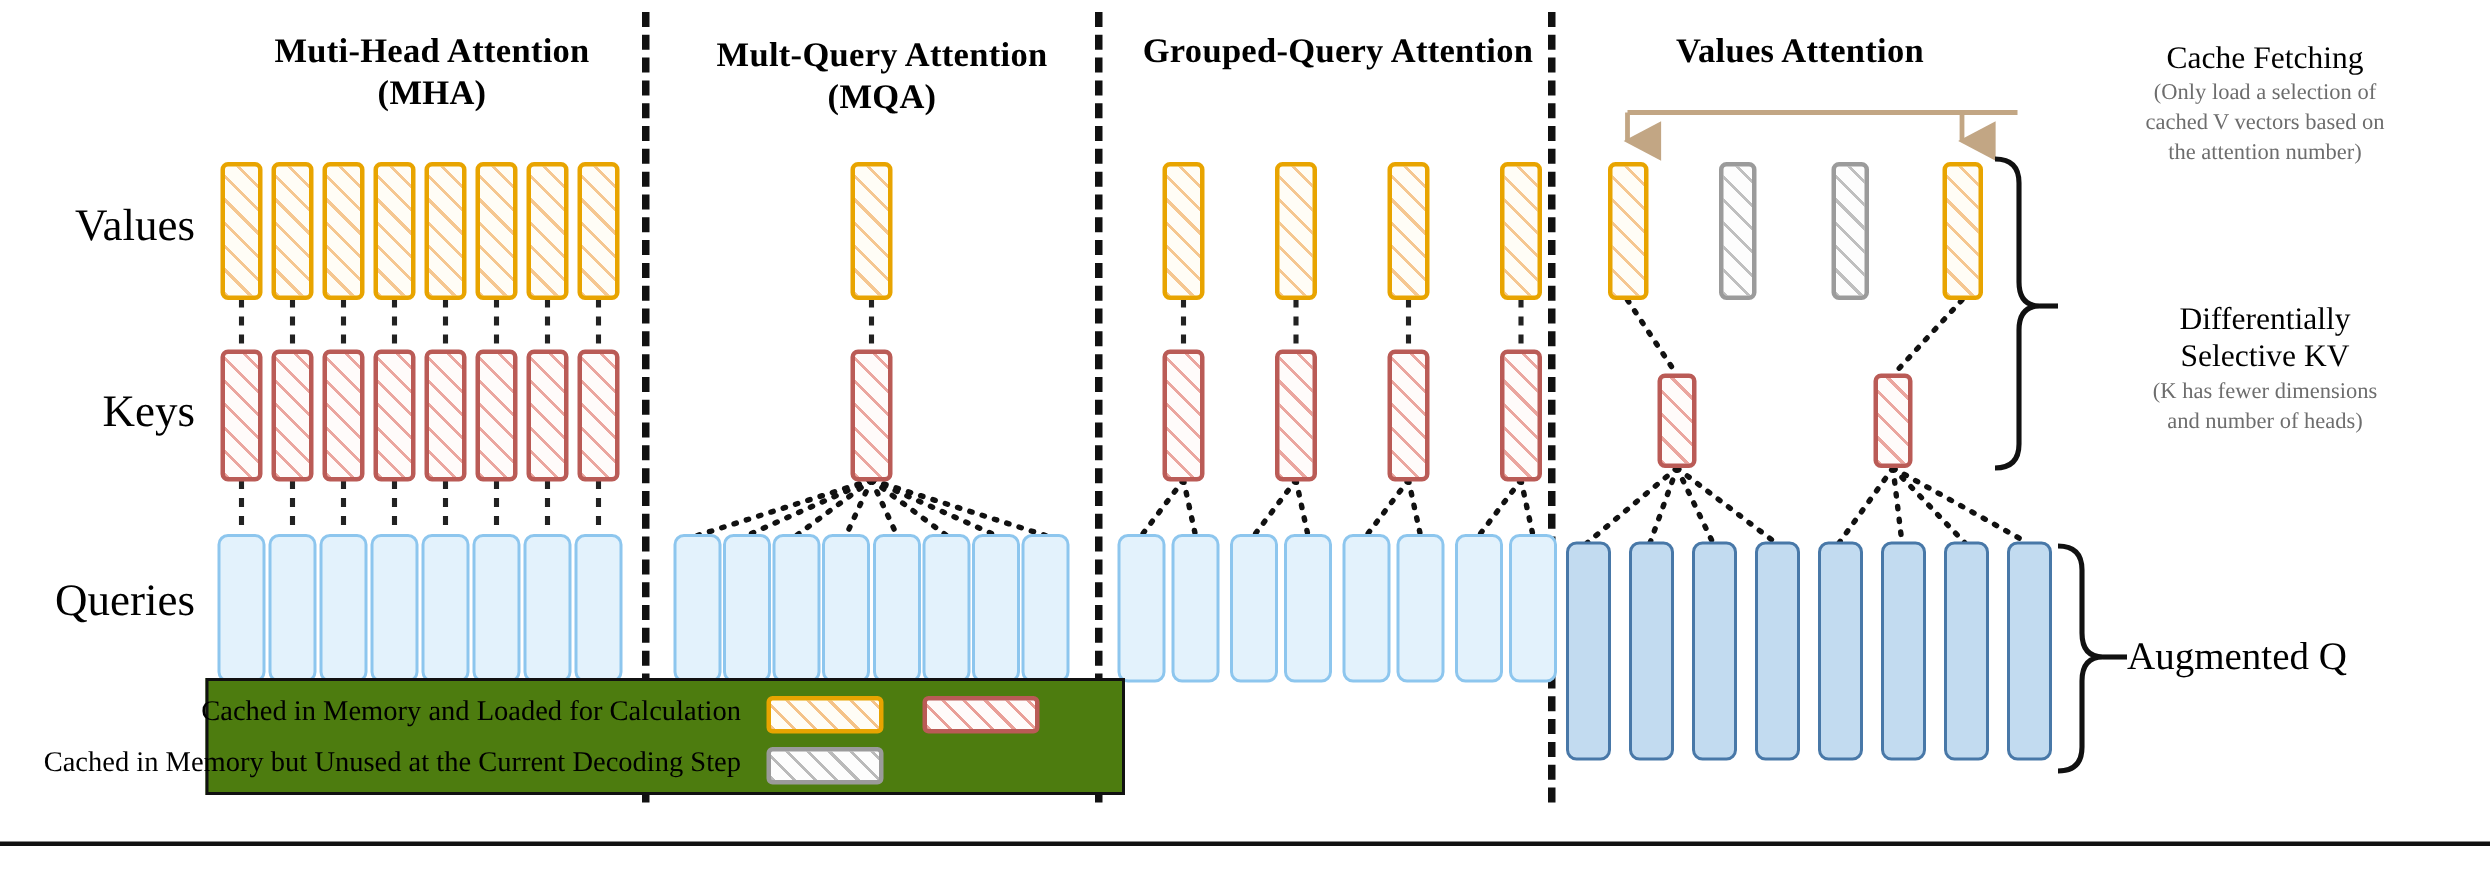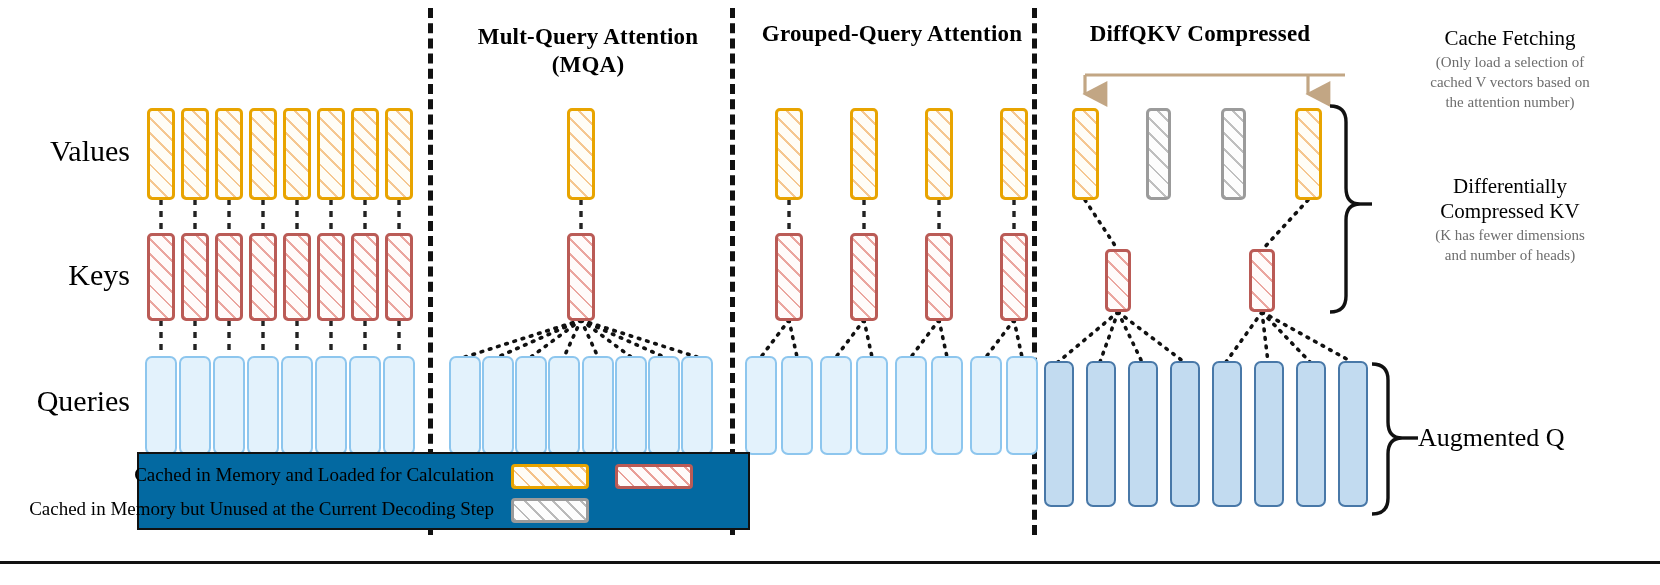--- a/index.html
+++ b/index.html
@@ -39,21 +39,21 @@
   .bar.q{border:2.5px solid #8DC6EE;border-radius:7px;background:#E3F2FC;}
 
   .bar.qd{border:2.5px solid #4878A8;border-radius:7px;background:#C2DBF0;}
 
   
   .wires{position:absolute;left:0;top:0;width:1660px;height:585px;
          pointer-events:none;}
 
   
   .legend{position:absolute;left:137px;top:452px;width:613px;height:78px;
-          border:2.5px solid #111;background:#0369a1;box-sizing:border-box;}
+          border:2.5px solid #111;background:#4d7c0f;box-sizing:border-box;}
   .legend-row{position:absolute;left:0;right:0;height:34px;display:flex;
               align-items:center;}
   .legend-text{position:absolute;right:254px;font-size:19px;line-height:22px;
                white-space:nowrap;text-align:right;}
   .sw{position:absolute;width:78px;height:25px;box-sizing:border-box;}
   .sw.v{border:3px solid #E8A400;border-radius:4px;background-color:#fffdf6;
      background-image:repeating-linear-gradient(45deg,
         rgba(240,170,90,.7) 0 2px, rgba(0,0,0,0) 2px 10px);}
   .sw.k{border:3px solid #BA5B56;border-radius:4px;background-color:#fffbfa;
      background-image:repeating-linear-gradient(45deg,
@@ -70,32 +70,36 @@
 
   
   .baserule{position:absolute;left:0;top:561px;width:1660px;height:0;
             border-top:3px solid #111;}
 </style>
 </head>
 <body>
 
 <div class="stage">
 
+  <div class="panel-title" style="left:148px;top:20px;width:280px;">
+    <div>Muti-Head Attention</div>
+    <div>(MHA)</div>
+  </div>
 
   <div class="panel-title" style="left:448px;top:23px;width:280px;">
     <div>Mult-Query Attention</div>
     <div>(MQA)</div>
   </div>
 
   <div class="panel-title" style="left:742px;top:20px;width:300px;">
     <div>Grouped-Query Attention</div>
   </div>
 
   <div class="panel-title" style="left:1050px;top:20px;width:300px;">
-    <div>DiffQKV Compressed</div>
+    <div>Values Attention</div>
   </div>
 
   <div class="row-label" style="left:10px;top:138px;width:120px;">Values</div>
   <div class="row-label" style="left:10px;top:262px;width:120px;">Keys</div>
   <div class="row-label" style="left:10px;top:388px;width:120px;">Queries</div>
 
   <div class="vsep" style="left:428px;top:8px;height:527px;"></div>
   <div class="vsep" style="left:730px;top:8px;height:527px;"></div>
   <div class="vsep" style="left:1032px;top:8px;height:527px;"></div>
 
@@ -261,23 +265,23 @@
   <div class="bar qd" style="left:1296px;top:361px;width:30px;height:146px;"></div>
   <div class="bar qd" style="left:1338px;top:361px;width:30px;height:146px;"></div>
 
   <div class="ann" style="left:1370px;top:26px;width:280px;">
     <div class="hdr">Cache Fetching</div>
     <div class="sub">(Only load a selection of</div>
     <div class="sub">cached V vectors based on</div>
     <div class="sub">the attention number)</div>
   </div>
 
-  <div class="ann" style="left:1370px;top:174px;width:280px;">
+  <div class="ann" style="left:1370px;top:200px;width:280px;">
     <div class="hdr">Differentially</div>
-    <div class="hdr">Compressed KV</div>
+    <div class="hdr">Selective KV</div>
     <div class="sub">(K has fewer dimensions</div>
     <div class="sub">and number of heads)</div>
   </div>
 
   <div class="ann-inline" style="left:1418px;top:425px;">Augmented Q</div>
 
   <div class="legend">
     <div class="legend-row" style="top:5px;">
       <span class="legend-text" style="top:5px;">Cached in Memory and Loaded for Calculation</span>
       <span class="sw v" style="left:372px;top:5px;"></span>

